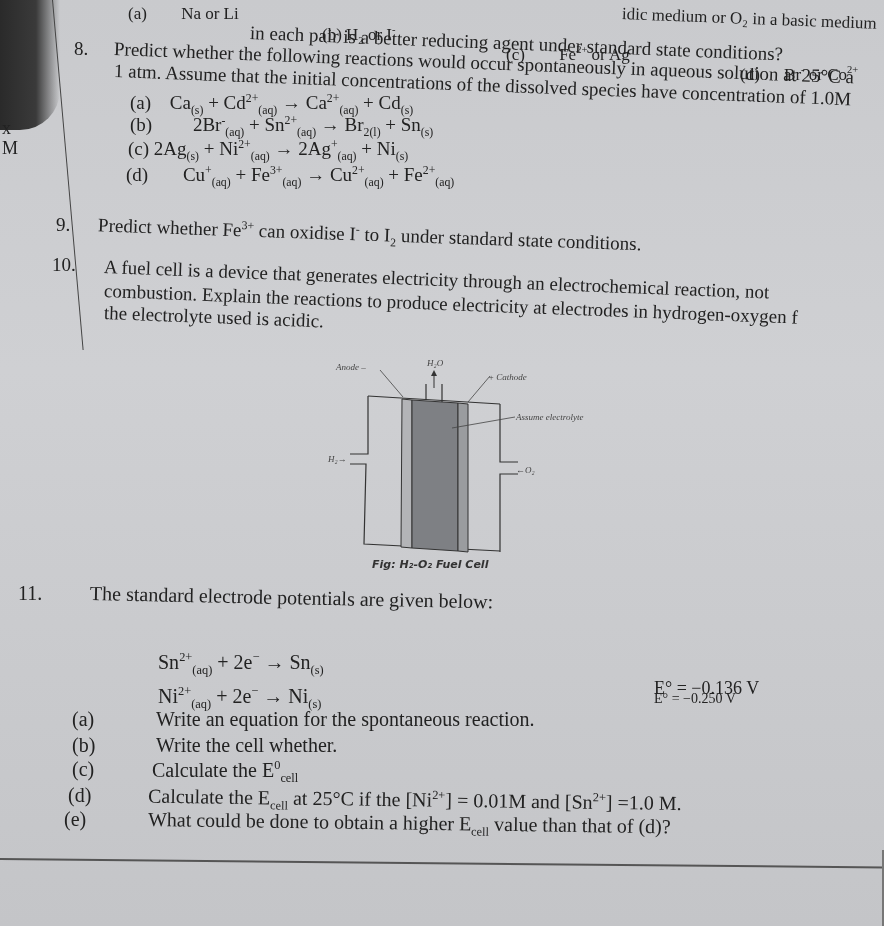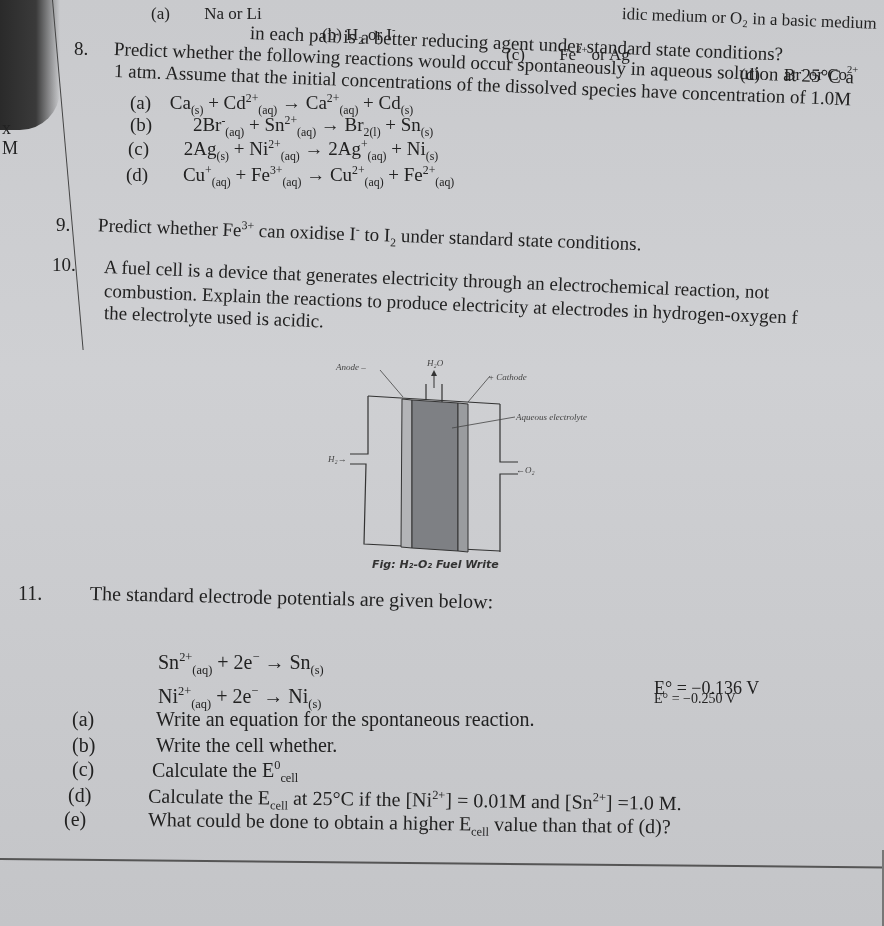--- a/index.html
+++ b/index.html
@@ -43,21 +43,21 @@
 <body>
 
 <div class="page-shadow"></div>
 <div class="margin-line"></div>
 
 <div class="abs" style="left:2px;top:118px;font-size:18px;">x</div>
 <div class="abs" style="left:2px;top:138px;font-size:18px;">M</div>
 
 <div class="abs t-small" style="left:622px;top:4px;transform:rotate(2.2deg);transform-origin:left;">idic medium or O₂ in a basic medium</div>
 <div class="abs t-q" style="left:250px;top:22px;transform:rotate(2.3deg);transform-origin:left;">in each pair is a better reducing agent under standard state conditions?</div>
-<div class="abs t-small" style="left:151px;top:4px;">
+<div class="abs t-small" style="left:128px;top:4px;">
   <span>(a)</span>
   <span style="margin-left:30px">Na or Li</span>
 </div>
 <div class="abs t-small" style="left:322px;top:24px;">
   <span>(b)</span>
   <span style=""><span>H</span><sub>2</sub><span> or I</span><sup>-</sup></span>
 </div>
 <div class="abs t-small" style="left:506px;top:44px;">
   <span>(c)</span>
   <span style="margin-left:30px"><span>Fe</span><sup>2+</sup><span> or Ag</span></span>
@@ -74,21 +74,21 @@
 <div class="abs eq" style="left:130px;top:92px;">
   <span>(a)</span>
   <span style="margin-left:14px">Ca<sub>(s)</sub> + Cd<sup>2+</sup><sub>(aq)</sub> → Ca<sup>2+</sup><sub>(aq)</sub> + Cd<sub>(s)</sub></span>
 </div>
 <div class="abs eq" style="left:130px;top:114px;">
   <span>(b)</span>
   <span style="margin-left:36px">2Br<sup>-</sup><sub>(aq)</sub> + Sn<sup>2+</sup><sub>(aq)</sub> → Br<sub>2(l)</sub> + Sn<sub>(s)</sub></span>
 </div>
 <div class="abs eq" style="left:128px;top:138px;">
   <span>(c)</span>
-  <span style="margin-left:30px">2Ag<sub>(s)</sub> + Ni<sup>2+</sup><sub>(aq)</sub> → 2Ag<sup>+</sup><sub>(aq)</sub> + Ni<sub>(s)</sub></span>
+  <span style="">2Ag<sub>(s)</sub> + Ni<sup>2+</sup><sub>(aq)</sub> → 2Ag<sup>+</sup><sub>(aq)</sub> + Ni<sub>(s)</sub></span>
 </div>
 <div class="abs eq" style="left:126px;top:164px;">
   <span>(d)</span>
   <span style="margin-left:30px">Cu<sup>+</sup><sub>(aq)</sub> + Fe<sup>3+</sup><sub>(aq)</sub> → Cu<sup>2+</sup><sub>(aq)</sub> + Fe<sup>2+</sup><sub>(aq)</sub></span>
 </div>
 
 <div class="abs t-q" style="left:56px;top:214px;">9.</div>
 <div class="abs t-q" style="left:98px;top:214px;transform:rotate(2.0deg);transform-origin:left;">
   <span>Predict whether Fe</span><sup>3+</sup><span> can oxidise I</span><sup>-</sup><span> to I</span><sub>2</sub><span> under standard state conditions.</span>
 </div>
@@ -118,24 +118,24 @@
     <line x1="134" y1="44" x2="134" y2="30" stroke="#333" stroke-width="1"></line>
     <polygon points="131,32 134,26 137,32" fill="#333"></polygon>
 
     <line x1="80" y1="26" x2="103" y2="53" stroke="#444" stroke-width="0.8"></line>
     <line x1="190" y1="32" x2="168" y2="58" stroke="#444" stroke-width="0.8"></line>
     <line x1="215" y1="73" x2="152" y2="84" stroke="#444" stroke-width="0.8"></line>
   </svg>
   <div class="lbl" style="left:36px;top:18px;">Anode –</div>
   <div class="lbl" style="left:127px;top:14px;">H₂O</div>
   <div class="lbl" style="left:188px;top:28px;">+ Cathode</div>
-  <div class="lbl" style="left:216px;top:68px;">Aqueous electrolyte</div>
+  <div class="lbl" style="left:216px;top:68px;">Assume electrolyte</div>
   <div class="lbl" style="left:28px;top:110px;">H₂→</div>
   <div class="lbl" style="left:216px;top:121px;">←O₂</div>
-  <div class="caption">Fig: H₂-O₂ Fuel Write</div>
+  <div class="caption">Fig: H₂-O₂ Fuel Cell</div>
 </div>
 
 <div class="abs q11" style="left:18px;top:582px;">11.</div>
 <div class="abs q11" style="left:90px;top:582px;transform:rotate(1.2deg);transform-origin:left;">The standard electrode potentials are given below:</div>
 
 <div class="abs q11" style="left:158px;top:648px;margin-top:36px;">Ni<sup>2+</sup><sub>(aq)</sub> + 2e<sup>−</sup> → Ni<sub>(s)</sub></div>
 <div class="abs q11" style="left:158px;top:650px;">Sn<sup>2+</sup><sub>(aq)</sub> + 2e<sup>−</sup> → Sn<sub>(s)</sub></div>
 <div class="abs q11" style="left:654px;top:691px;font-size:14px;">E° = −0.250 V</div>
 <div class="abs q11" style="left:654px;top:678px;font-size:18px;">E° = −0.136 V</div>
 

